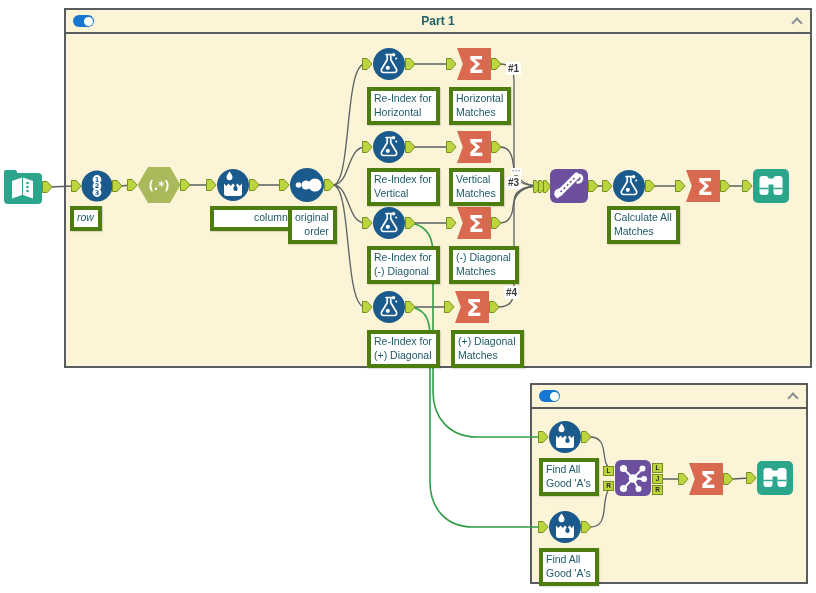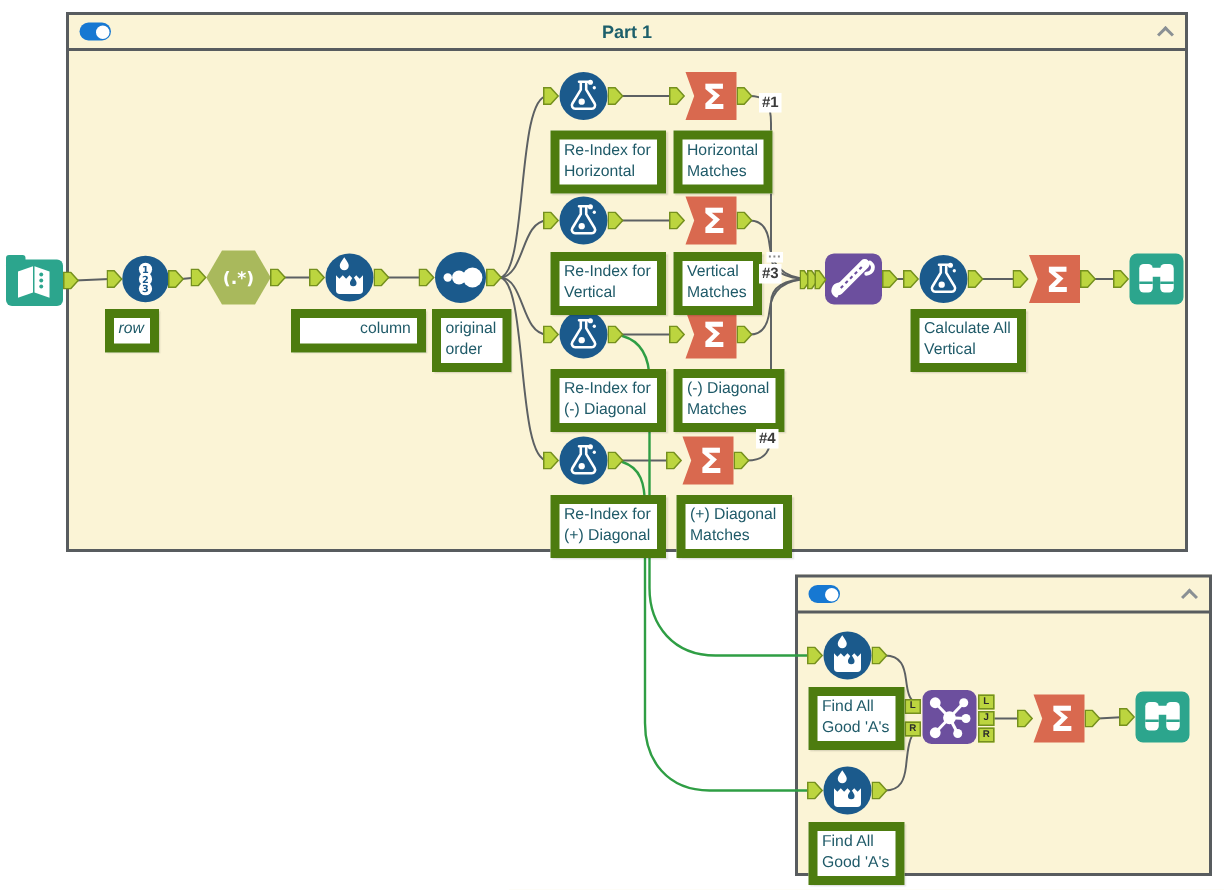--- a/index.html
+++ b/index.html
@@ -16,33 +16,33 @@
   .chev{margin-left:auto;width:11px;height:10px;position:relative;z-index:2;cursor:pointer;}
   .chev::before{content:"";position:absolute;left:1px;top:3px;width:6px;height:6px;
                 border-left:2px solid #8A9094;border-top:2px solid #8A9094;transform:rotate(45deg);}
   #wires{position:absolute;left:0;top:0;z-index:1;}
   .node{position:absolute;z-index:3;}
   .node svg{display:block;}
   .port{position:absolute;z-index:4;}
   .lport{position:absolute;z-index:4;width:11px;height:10px;background:#BCD53F;border:1px solid #75901E;
          box-sizing:border-box;font-size:6.5px;font-weight:bold;color:#2B2B2B;display:flex;
          align-items:center;justify-content:center;line-height:1;}
-  .nodelabel{position:absolute;z-index:4;background:#fff;border:6px solid #4d7c0f;color:#1F5A68;
+  .nodelabel{position:absolute;z-index:4;background:#fff;border:4px solid #4d7c0f;color:#1F5A68;
              font-size:10.5px;line-height:1.3;padding:1px 4px 2px 3px;white-space:pre-line;
              width:max-content;box-shadow:1px 1px 1px rgba(0,0,0,0.12);}
   .chip{position:absolute;z-index:5;background:#fff;color:#3A3A3A;font-size:10px;font-weight:bold;
         padding:0 2px;line-height:13px;}
   .chip.dots{color:#8a8a8a;font-size:9px;line-height:7px;padding:0 1px;}
 </style>
 </head>
 <body>
 
 <div id="canvas">
 
-  <div class="container" style="left:44px;top:8px;width:748px;height:360px;">
+  <div class="container" style="left:64px;top:8px;width:748px;height:360px;">
     <div class="c-header">
       <span class="toggle">
           <span class="knob"></span>
         </span>
       <span class="c-title">Part 1</span>
       <span class="chev"></span>
     </div>
   </div>
 
   <div class="container" style="left:530px;top:383px;width:278px;height:201px;">
@@ -141,36 +141,36 @@
    <path d="M19.5,16.5 c-1.4,2 -2.2,3.1 -2.2,4.2 a2.2,2.2 0 0 0 4.4,0 c0,-1.1 -0.8,-2.2 -2.2,-4.2 z" fill="#1B5A8C"></path>
         </svg></span><span class="port" style="top: 11px; left: -10px;">
         <svg width="11" height="12" viewBox="0 0 11 12">
   <path d="M0.5,0.5 h4.6 l5,5.5 -5,5.5 h-4.6 z" fill="#BCD53F" stroke="#75901E"></path>
         </svg>
       </span><span class="port" style="top: 11px; right: -10px;">
         <svg width="11" height="12" viewBox="0 0 11 12">
   <path d="M0.5,0.5 h4.6 l5,5.5 -5,5.5 h-4.6 z" fill="#BCD53F" stroke="#75901E"></path>
         </svg>
       </span></div>
-    <div class="nodelabel" style="left: 194px; top: 206px; padding-left: 40px;">column</div>
+    <div class="nodelabel" style="left: 210px; top: 206px; padding-left: 40px;">column</div>
     <div class="node" style="left: 289px; top: 167px; width: 36px; height: 36px;"><span><svg width="36" height="36" viewBox="0 0 36 36">
    <circle cx="18" cy="18" r="17" fill="#1B5A8C"></circle>
    <circle cx="9.5" cy="18" r="2.8" fill="#fff"></circle>
           <circle cx="17" cy="18" r="4.6" fill="#fff"></circle>
    <circle cx="26" cy="18" r="6.6" fill="#fff"></circle>
         </svg></span><span class="port" style="top: 12px; left: -10px;">
         <svg width="11" height="12" viewBox="0 0 11 12">
   <path d="M0.5,0.5 h4.6 l5,5.5 -5,5.5 h-4.6 z" fill="#BCD53F" stroke="#75901E"></path>
         </svg>
       </span><span class="port" style="top: 12px; right: -10px;">
         <svg width="11" height="12" viewBox="0 0 11 12">
   <path d="M0.5,0.5 h4.6 l5,5.5 -5,5.5 h-4.6 z" fill="#BCD53F" stroke="#75901E"></path>
         </svg>
       </span></div>
-    <div class="nodelabel" style="left: 288px; top: 206px;">original
+    <div class="nodelabel" style="left: 288px; top: 206px; text-align: right;">original
 order</div>
     <div class="node" style="left: 372px; top: 47px; width: 34px; height: 34px;"><span><svg width="34" height="34" viewBox="0 0 34 34">
   <circle cx="17" cy="17" r="16" fill="#1B5A8C"></circle>
   <path d="M14,7.5 h6 M15.2,8 v4.8 l-5.6,9.2 a2.3,2.3 0 0 0 2,3.5 h10.8 a2.3,2.3 0 0 0 2,-3.5 l-5.6,-9.2 V8" stroke="#fff" stroke-width="1.7" fill="none" stroke-linecap="round" stroke-linejoin="round"></path>
   <circle cx="15.8" cy="20.8" r="2.1" fill="#fff"></circle>
   <circle cx="21.6" cy="7.8" r="1.7" fill="#fff"></circle>
           <circle cx="24.2" cy="11.5" r="1.1" fill="#fff"></circle>
         </svg></span><span class="port" style="top: 11px; left: -10px;">
         <svg width="11" height="12" viewBox="0 0 11 12">
   <path d="M0.5,0.5 h4.6 l5,5.5 -5,5.5 h-4.6 z" fill="#BCD53F" stroke="#75901E"></path>
@@ -314,21 +314,21 @@
         </svg></span><span class="port" style="top: 11px; left: -10px;">
         <svg width="11" height="12" viewBox="0 0 11 12">
   <path d="M0.5,0.5 h4.6 l5,5.5 -5,5.5 h-4.6 z" fill="#BCD53F" stroke="#75901E"></path>
         </svg>
       </span><span class="port" style="top: 11px; right: -10px;">
         <svg width="11" height="12" viewBox="0 0 11 12">
   <path d="M0.5,0.5 h4.6 l5,5.5 -5,5.5 h-4.6 z" fill="#BCD53F" stroke="#75901E"></path>
         </svg>
       </span></div>
     <div class="nodelabel" style="left: 607px; top: 206px;">Calculate All
-Vertical</div>
+Matches</div>
     <div class="node" style="left: 685px; top: 169px; width: 36px; height: 34px;"><span><svg width="36" height="34" viewBox="0 0 36 34">
    <path d="M1,1 L35,1 L35,33 L1,33 L6.8,17 Z" fill="#D9694F"></path>
    <text x="20" y="25.5" font-size="23" font-weight="bold" fill="#fff" text-anchor="middle" font-family="DejaVu Sans,sans-serif">Σ</text>
         </svg></span><span class="port" style="top: 11px; left: -10px;">
         <svg width="11" height="12" viewBox="0 0 11 12">
   <path d="M0.5,0.5 h4.6 l5,5.5 -5,5.5 h-4.6 z" fill="#BCD53F" stroke="#75901E"></path>
         </svg>
       </span><span class="port" style="top: 11px; right: -10px;">
         <svg width="11" height="12" viewBox="0 0 11 12">
   <path d="M0.5,0.5 h4.6 l5,5.5 -5,5.5 h-4.6 z" fill="#BCD53F" stroke="#75901E"></path>

